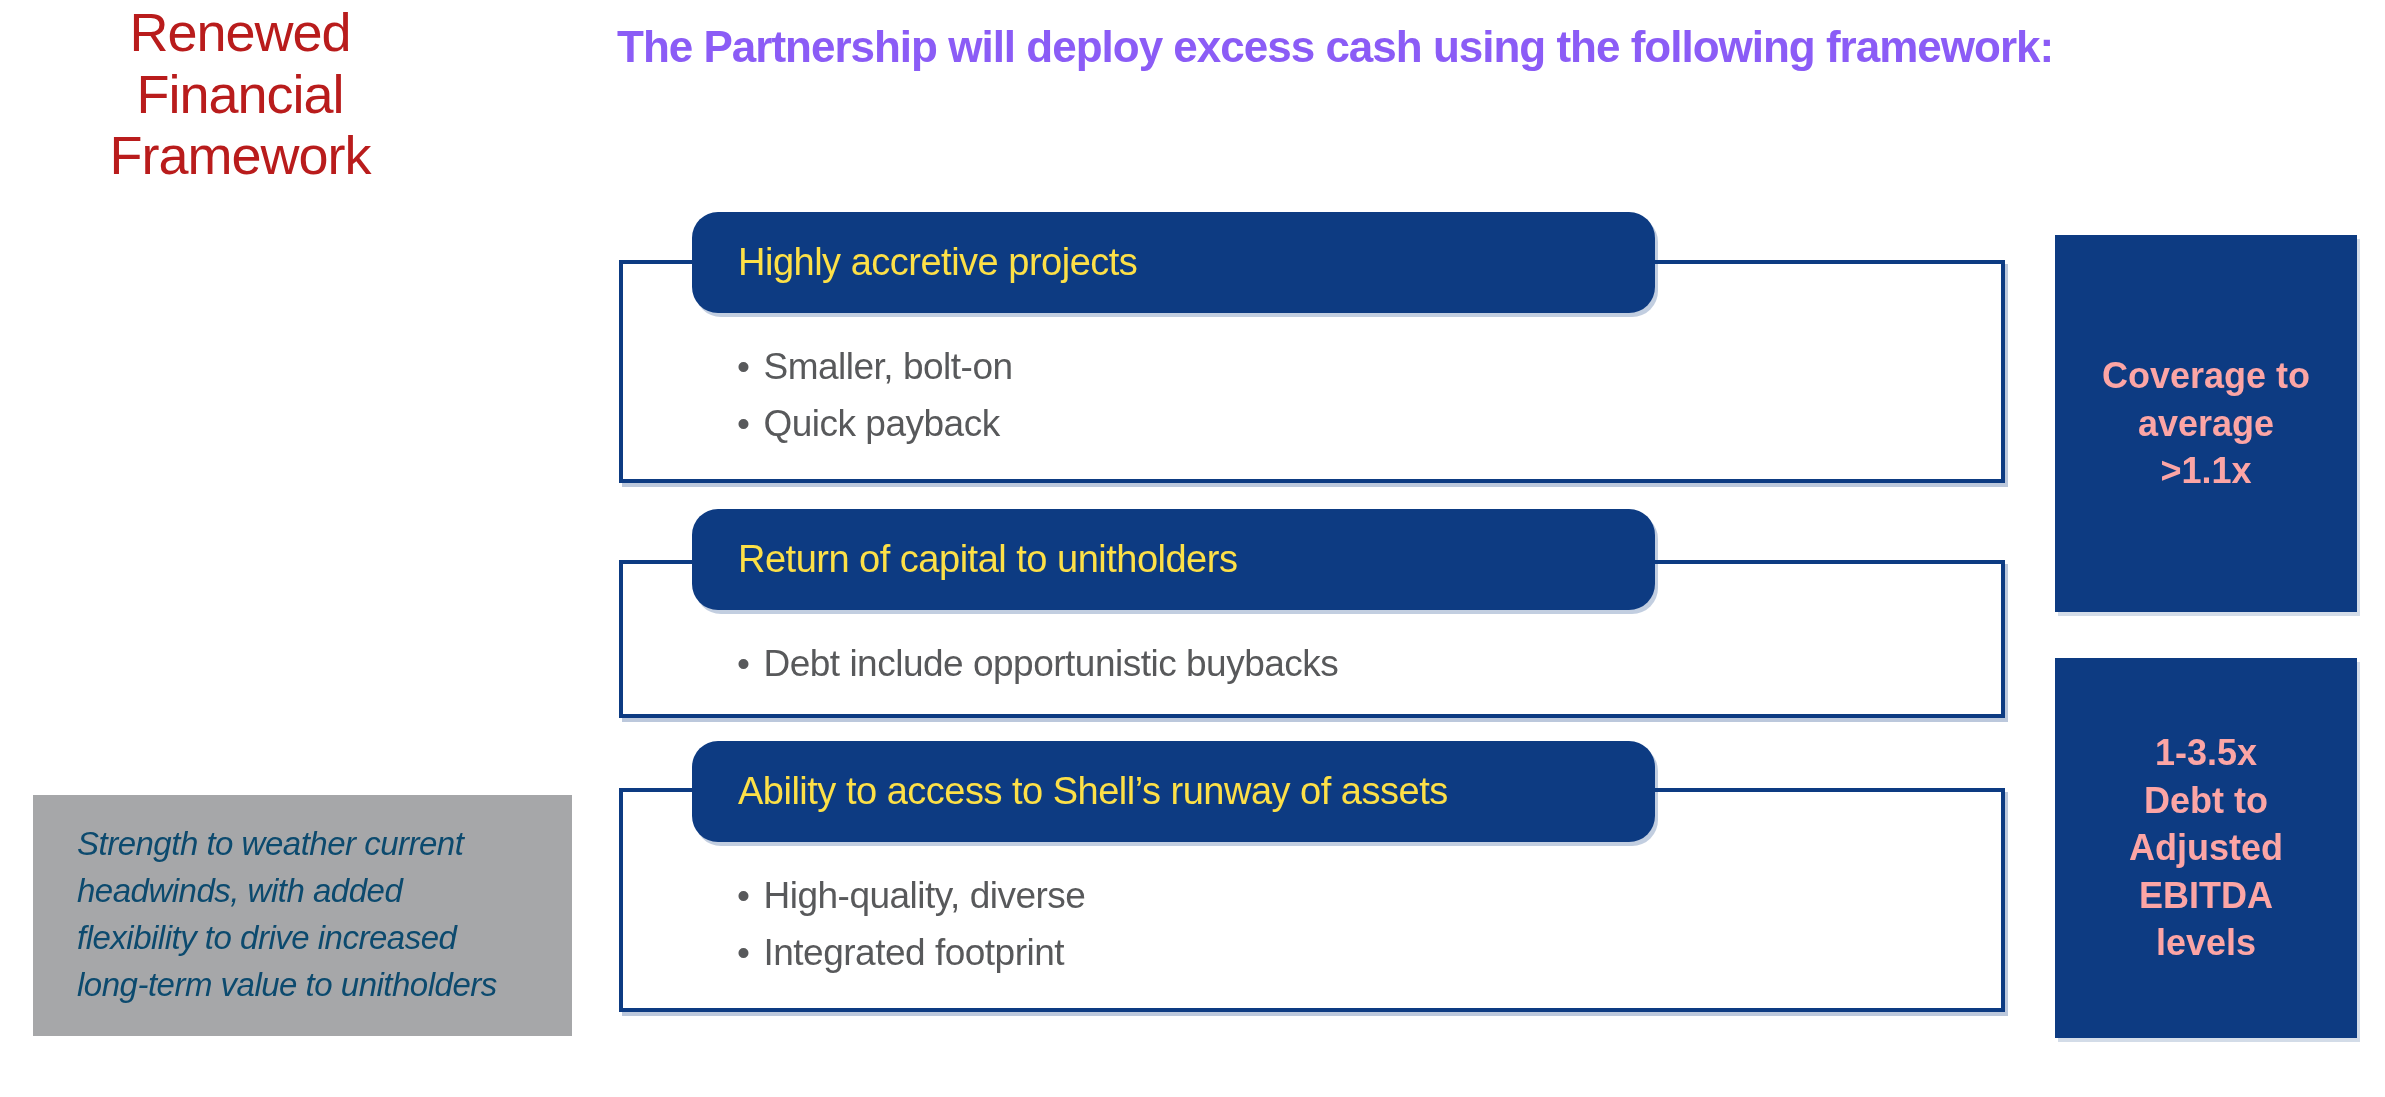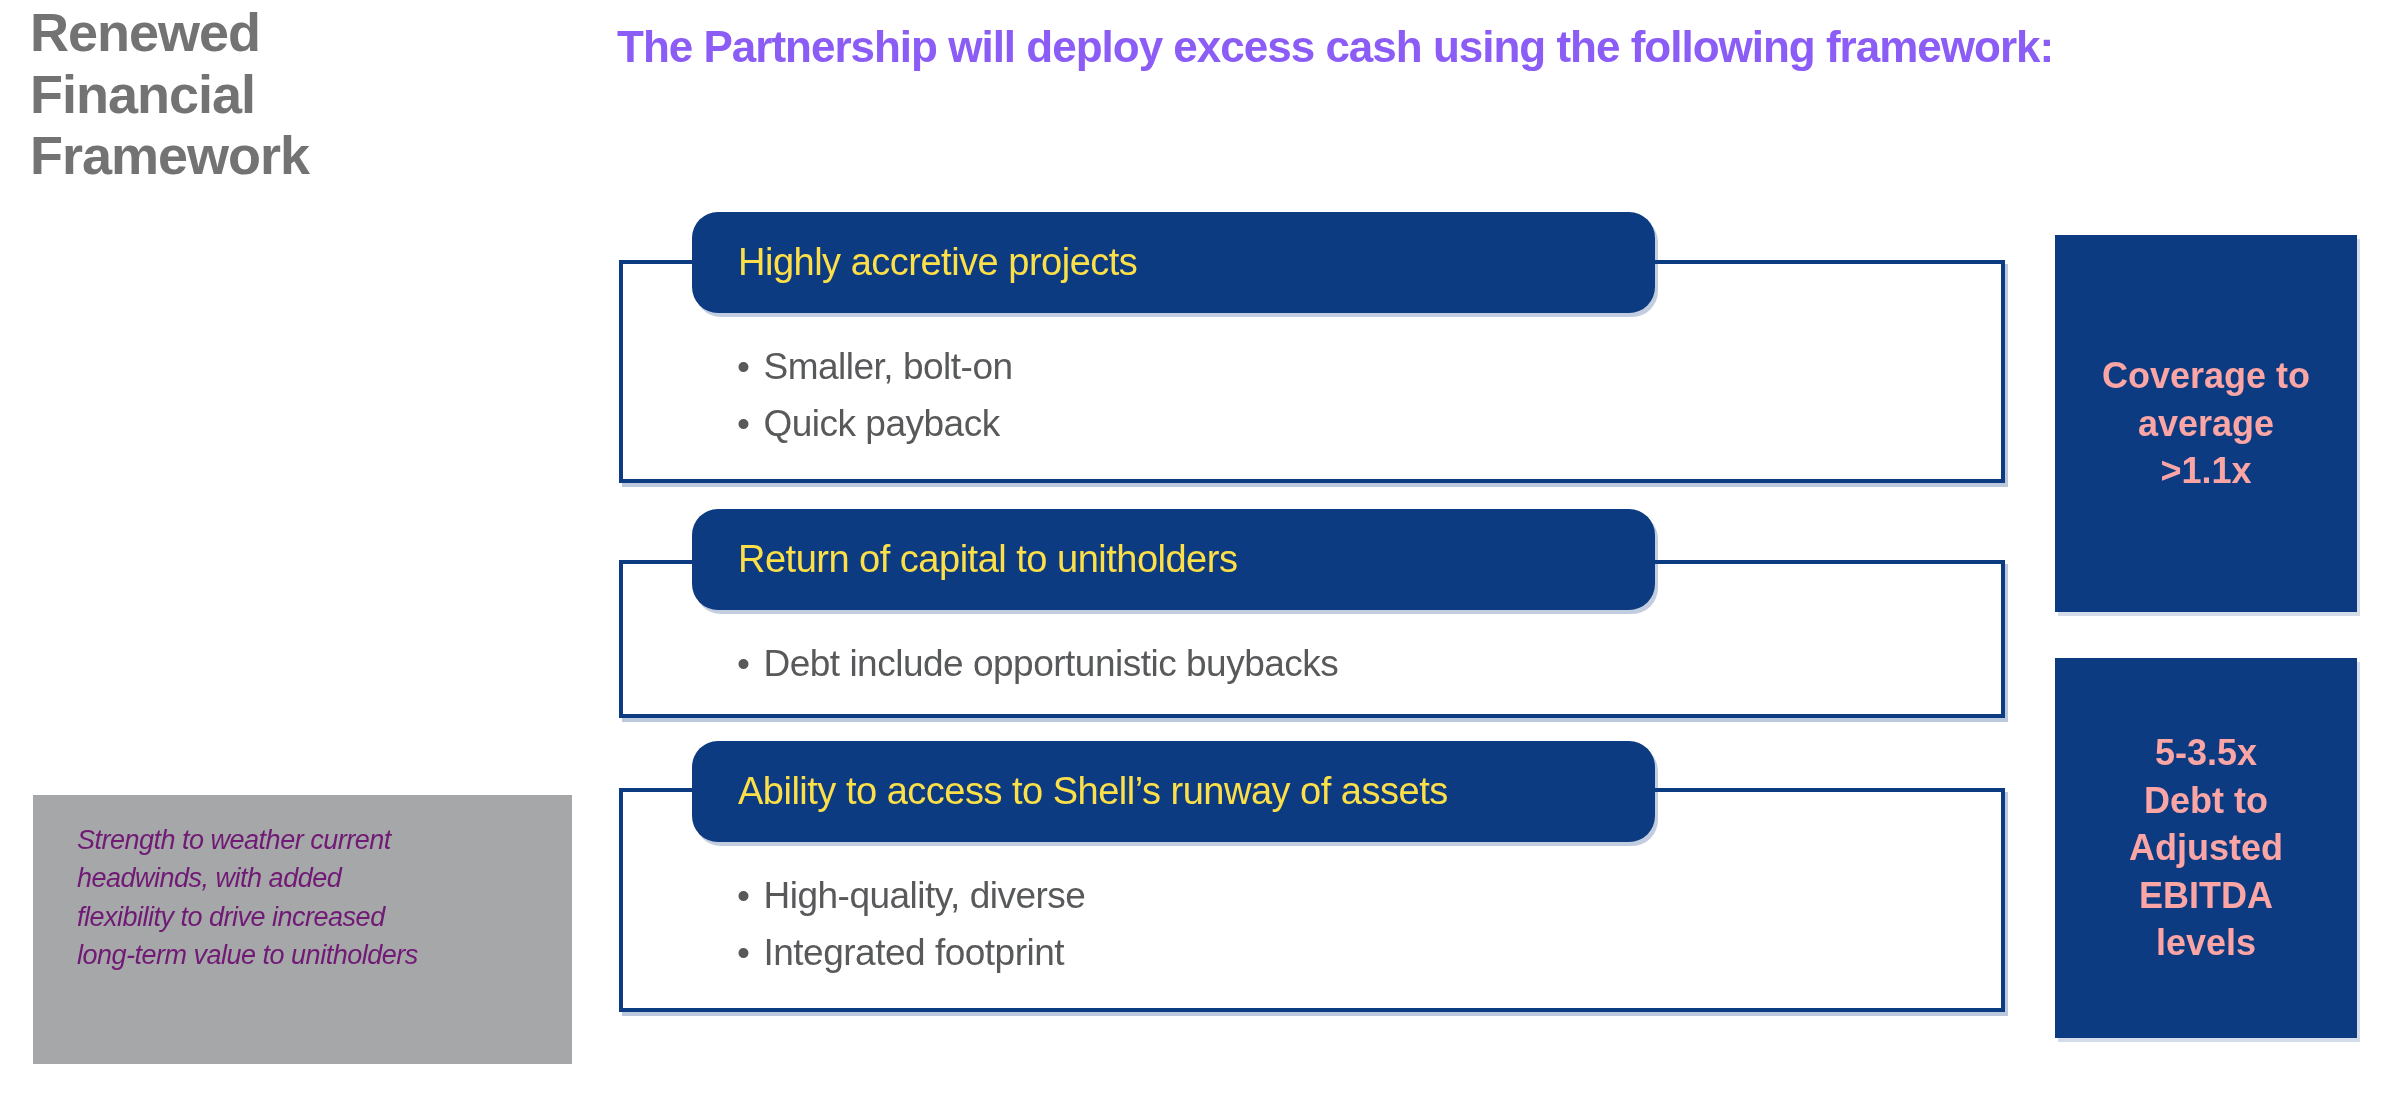--- a/index.html
+++ b/index.html
@@ -2,22 +2,22 @@
 <html><head>
 <meta charset="utf-8">
 <style>
   html,body{margin:0;padding:0;background:#ffffff;}
   .slide{
     position:relative;width:2385px;height:1097px;background:#ffffff;
     font-family:"Liberation Sans",sans-serif;overflow:hidden;
   }
   .slide-title{
     position:absolute;left:30px;top:2px;width:420px;
-    font-size:54px;font-weight:bold;color:#737373;
-    line-height:1.14;letter-spacing:-1px;white-space:pre-line;
+    font-size:54px;font-weight:normal;color:#b91c1c;
+    line-height:1.14;letter-spacing:-1px;white-space:pre-line;text-align:center;
   }
   .headline{
     position:absolute;left:617px;top:22px;width:1700px;
     font-size:44px;font-weight:bold;color:#8b5cf6;letter-spacing:-1px;
   }
   .fbox{position:absolute;left:619px;width:1386px;}
   .fbox .frame{
     position:absolute;left:0;width:1378px;background:#ffffff;
     border:4px solid #0d3b82;box-shadow:3px 4px 0 rgba(13,59,130,0.28);
   }
@@ -42,23 +42,23 @@
   .b3 .frame{top:47px;height:216px;}
   .metric-box{
     position:absolute;left:2055px;width:302px;background:#0d3b82;
     color:#fca5a5;display:flex;align-items:center;justify-content:center;
     text-align:center;font-weight:bold;font-size:36px;line-height:1.32;
     white-space:pre-line;box-shadow:3px 4px 0 rgba(13,59,130,0.18);
   }
   .metric-a{top:235px;height:377px;}
   .metric-b{top:658px;height:380px;}
   .callout{
-    position:absolute;left:33px;top:795px;width:539px;height:269px;
-    background:#a6a7a9;color:#701a75;font-style:italic;
-    font-size:27px;line-height:1.42;letter-spacing:-0.5px;
+    position:absolute;left:33px;top:795px;width:539px;height:241px;
+    background:#a6a7a9;color:#0c4a6e;font-style:italic;
+    font-size:33px;line-height:1.42;letter-spacing:-0.5px;
     padding:26px 0 0 44px;box-sizing:border-box;white-space:pre-line;
   }
 </style>
 </head>
 <body>
 
 <div class="slide">
 
   <div class="slide-title">Renewed
 Financial
@@ -109,21 +109,21 @@
       <div class="bullet-row">
         <span class="bullet-marker">•</span>
         <span>Integrated footprint</span>
       </div>
     </div>
   </div>
 
   <div class="metric-box metric-a">Coverage to
 average
 &gt;1.1x</div>
-  <div class="metric-box metric-b">5-3.5x
+  <div class="metric-box metric-b">1-3.5x
 Debt to
 Adjusted
 EBITDA
 levels</div>
 
   <div class="callout">Strength to weather current
 headwinds, with added
 flexibility to drive increased
 long-term value to unitholders</div>
 

